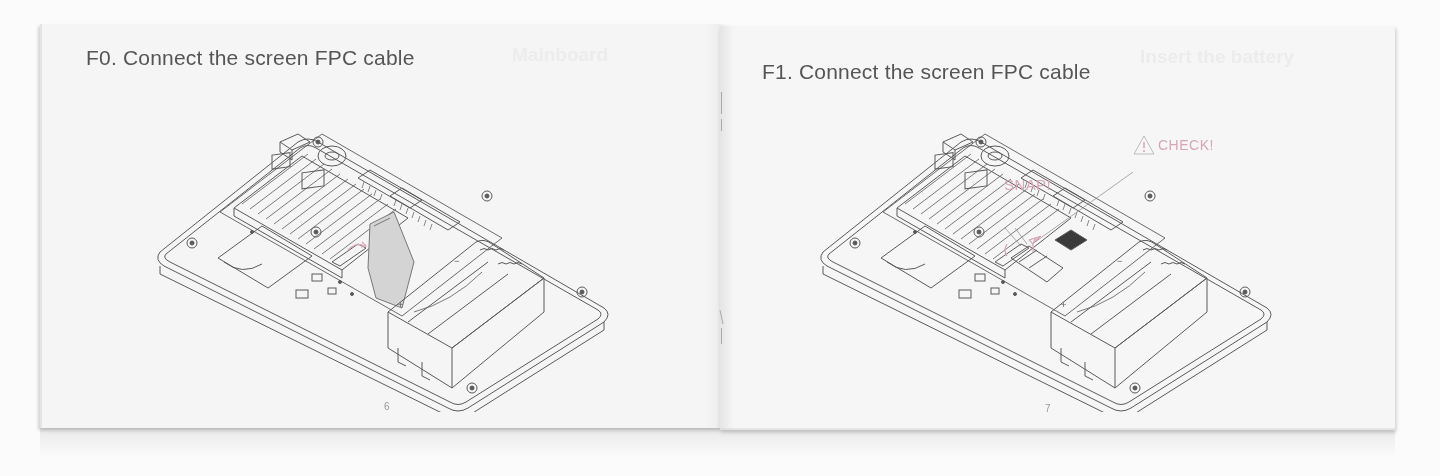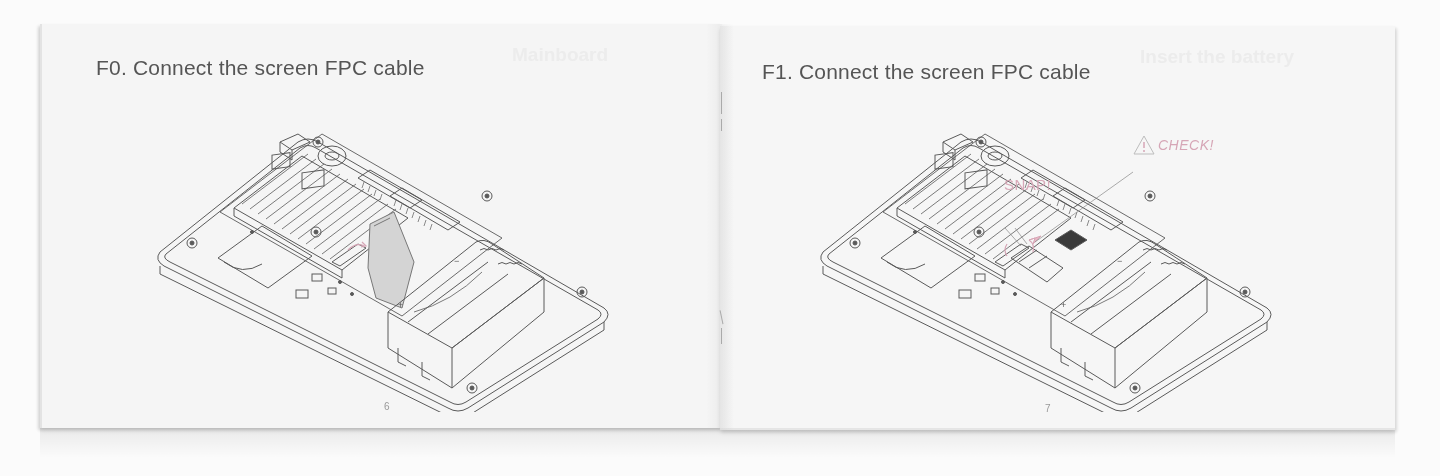--- a/index.html
+++ b/index.html
@@ -46,34 +46,34 @@
     position: absolute; top: 377px; font-size: 10px; color: #999;
   }
   .page.left .page-num { left: 342px; }
   .page.right .page-num { left: 325px; }
   .illus { position: absolute; }
   .page.left .illus { left: 110px; top: 88px; }
   .page.right .illus { left: 95px; top: 86px; }
   .callout-check {
     position: absolute; left: 413px; top: 109px; display: flex; align-items: center; gap: 3px;
   }
-  .callout-check span.text { font-size: 14px; color: #d6a6b6; letter-spacing: 0.5px; font-style: italic; }
+  .callout-check span.text { font-size: 14px; color: #d6a6b6; letter-spacing: 0.5px; }
   .callout-snap {
     position: absolute; left: 284px; top: 150px; font-size: 15px; color: #d8a8b8; letter-spacing: 0.4px;
   }
   .gutter-marks { position: absolute; left: 681px; width: 2px; }
 </style>
 </head>
 <body>
 
 <div class="spread">
 
   <div class="page left">
     <div class="ghost-title" style="left:470px;">Mainboard</div>
-    <h1 class="title" style="margin:14px;">F0. Connect the screen FPC cable</h1>
+    <h1 class="title" style="margin:4px;">F0. Connect the screen FPC cable</h1>
 
     <svg class="illus" width="460" height="300" viewBox="0 0 460 300" fill="none" stroke="#5a5a5a" stroke-width="1">
 
       <path d="M8,140 L146,30 Q156,24 166,30 L452,196 Q460,202 452,210 L316,296 Q306,302 296,296 L12,154 Q2,148 8,140 Z"></path>
       <path d="M14,142 L148,36 Q156,31 164,36 L446,198 Q452,202 446,207 L314,290 Q306,295 298,290 L18,150 Q10,146 14,142 Z"></path>
       <path d="M8,154 L8,162 L296,304 Q306,308 316,304 L452,218 L452,210"></path>
 
       <g>
         <circle cx="40" cy="131" r="5"></circle>
           <circle cx="40" cy="131" r="2" fill="#5a5a5a"></circle>

